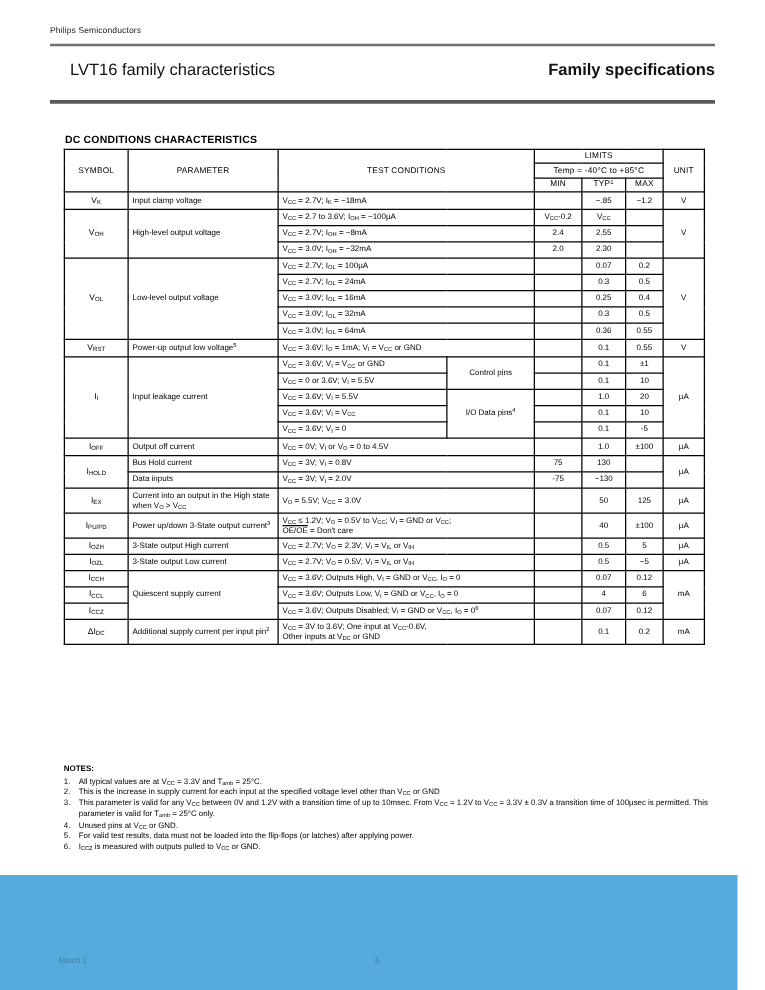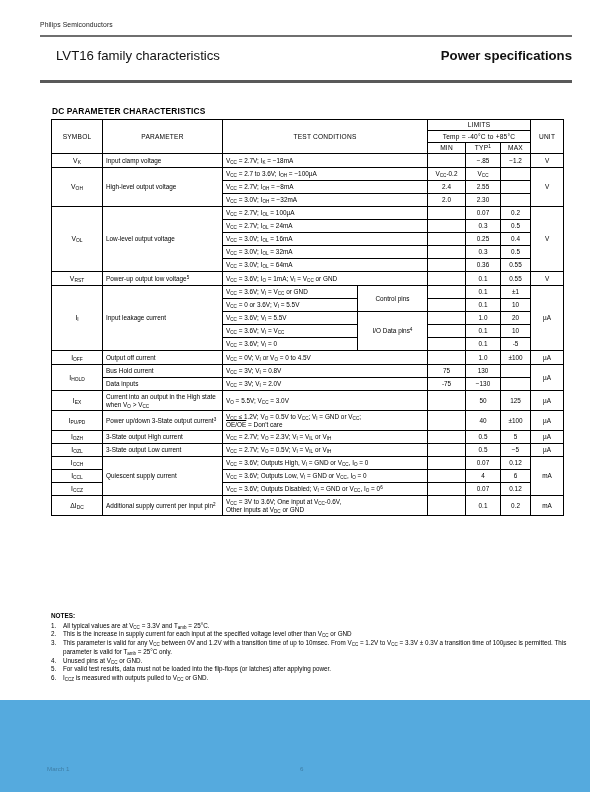--- a/index.html
+++ b/index.html
@@ -107,25 +107,25 @@
 </style>
 </head>
 <body>
 
 <div class="page">
 
   <div class="hdr-company">Philips Semiconductors</div>
   <div class="rule-thin"></div>
   <div class="title-row">
     <div class="title-left">LVT16 family characteristics</div>
-    <div class="title-right">Power specifications</div>
+    <div class="title-right">Family specifications</div>
   </div>
   <div class="rule-thick"></div>
 
-  <div class="sec-title">DC PARAMETER CHARACTERISTICS</div>
+  <div class="sec-title">DC CONDITIONS CHARACTERISTICS</div>
 
   <div class="tbl-wrap">
     <table class="dc">
       <colgroup>
         <col style="width:51px">
         <col style="width:120px">
         <col style="width:135px">
         <col style="width:70px">
         <col style="width:38px">
         <col style="width:35px">

